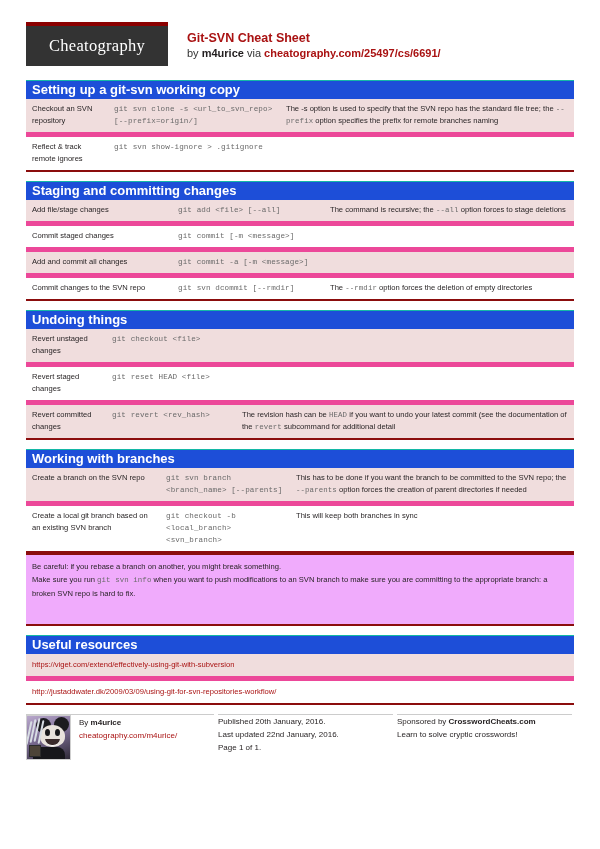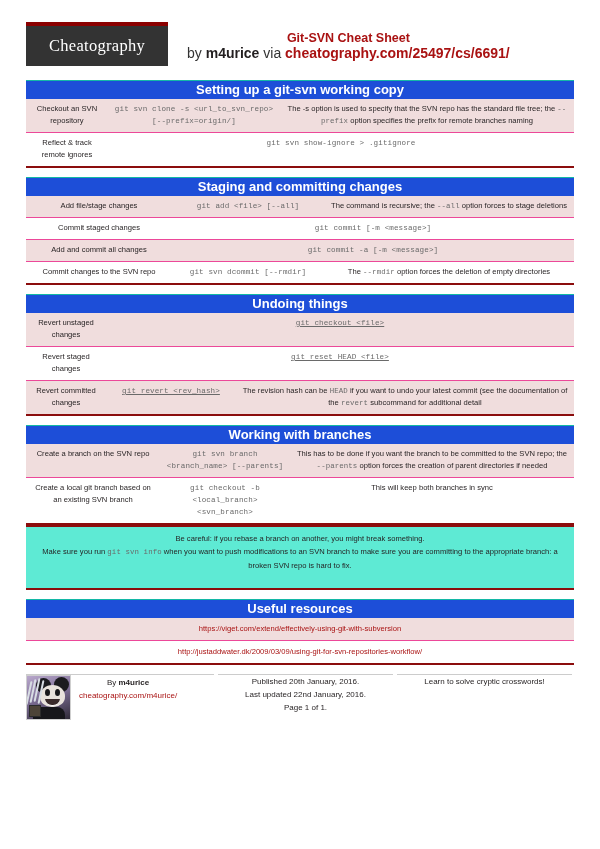--- a/index.html
+++ b/index.html
@@ -6,21 +6,21 @@
   html, body {
     margin: 0; padding: 0;
     background: #ffffff;
   }
   body {
     width: 600px; height: 849px;
     font-family: "Liberation Sans", sans-serif;
     color: #231f20;
     -webkit-font-smoothing: antialiased;
   }
-  .page { position: relative; width: 491px; height: 849px; padding: 0; box-sizing: border-box; text-align: center; }
+  .page { position: relative; width: 491px; height: 849px; padding: 0; box-sizing: border-box; }
   .content { position: absolute; left: 26px; top: 22px; width: 548px; }
 
   
   .masthead { display: flex; align-items: flex-start; height: 58px; }
   .logo-box {
     width: 142px; height: 44px;
     background: #333333;
     border-top: 4px solid #8b0000;
     box-sizing: border-box;
     display: flex; align-items: center; justify-content: center;
@@ -33,21 +33,21 @@
     letter-spacing: 0.3px;
   }
   .title-block { margin-left: 19px; padding-top: 9px; }
   .sheet-title {
     color: #a91212;
     font-size: 12.5px;
     line-height: 14px;
     font-weight: bold;
     margin: 0 0 3px 0;
   }
-  .byline { font-size: 14px; color: #333333; line-height: 11px; }
+  .byline { font-size: 11px; color: #333333; line-height: 11px; }
   .byline b { font-weight: bold; color: #231f20; }
   .byline a { color: #a91212; text-decoration: none; font-weight: bold; }
 
   
   .section { margin-bottom: 9px; }
   .section-header {
     background: #1d4ed8;
     color: #ffffff;
     font-size: 13px;
     font-weight: bold;
@@ -55,51 +55,51 @@
     line-height: 10px;
     border-top: 1px solid #14b8a6;
   }
   .table { width: 100%; border-collapse: collapse; border-bottom: 2px solid #8b0d0d; }
   .table tr.alt td { background: #f0dddd; }
   .table td {
     vertical-align: top;
     padding: 4px 6px 5px 6px;
     font-size: 7.6px;
     line-height: 12px;
-    border-bottom: 1px solid #ec4899;
+    border-bottom: 5px solid #ec4899;
     background: #ffffff;
   }
   .table tr:last-child td { border-bottom: none; }
   code, .code {
     font-family: "Liberation Mono", monospace;
     font-size: 7.4px;
     color: #6a6a6a;
     letter-spacing: 0.1px;
   }
   td.code-cell { color: #6a6a6a; }
   .desc-cell code { color: #6a6a6a; }
 
   
   .cols-3a td:nth-child(1) { width: 70px; }
   .cols-3a td:nth-child(2) { width: 160px; }
   .cols-3b td:nth-child(1) { width: 134px; }
   .cols-3b td:nth-child(2) { width: 140px; }
   .cols-3c td:nth-child(1) { width: 68px; }
-  .cols-3c td:nth-child(2) { width: 118px; text-decoration: underline; }
+  .cols-3c td:nth-child(2) { width: 118px; }
   .cols-3d td:nth-child(1) { width: 122px; }
   .cols-3d td:nth-child(2) { width: 118px; }
   .links-table td { font-size: 7.6px; padding: 5px 6px; }
   .links-table a { color: #a91212; text-decoration: none; }
 
   
   .note {
-    background: #5eead4;
+    background: #f0abfc;
     border-top: 2px solid #8b0d0d;
     border-bottom: 2px solid #8b0d0d;
-    padding: 5px 6px 16px 6px;
+    padding: 5px 6px 24px 6px;
     font-size: 7.6px;
     line-height: 13px;
     margin-top: -9px;
     margin-bottom: 9px;
   }
   .note p { margin: 0; }
 
   
   .footer { display: flex; margin-top: 9px; }
   .foot-col { border-top: 1px solid #cccccc; }
@@ -270,18 +270,19 @@
         <div class="by"><span>By </span><b>m4urice</b></div>
         <div><a href="#">cheatography.com/m4urice/</a></div>
       </div>
     </div>
     <div class="foot-col b">
       <div>Published 20th January, 2016.</div>
       <div>Last updated 22nd January, 2016.</div>
       <div>Page 1 of 1.</div>
     </div>
     <div class="foot-col c">
+      <div><span>Sponsored by </span><b>CrosswordCheats.com</b></div>
       <div>Learn to solve cryptic crosswords!</div>
     </div>
   </div>
 
  </div>
 </div>
 
 </body></html>

